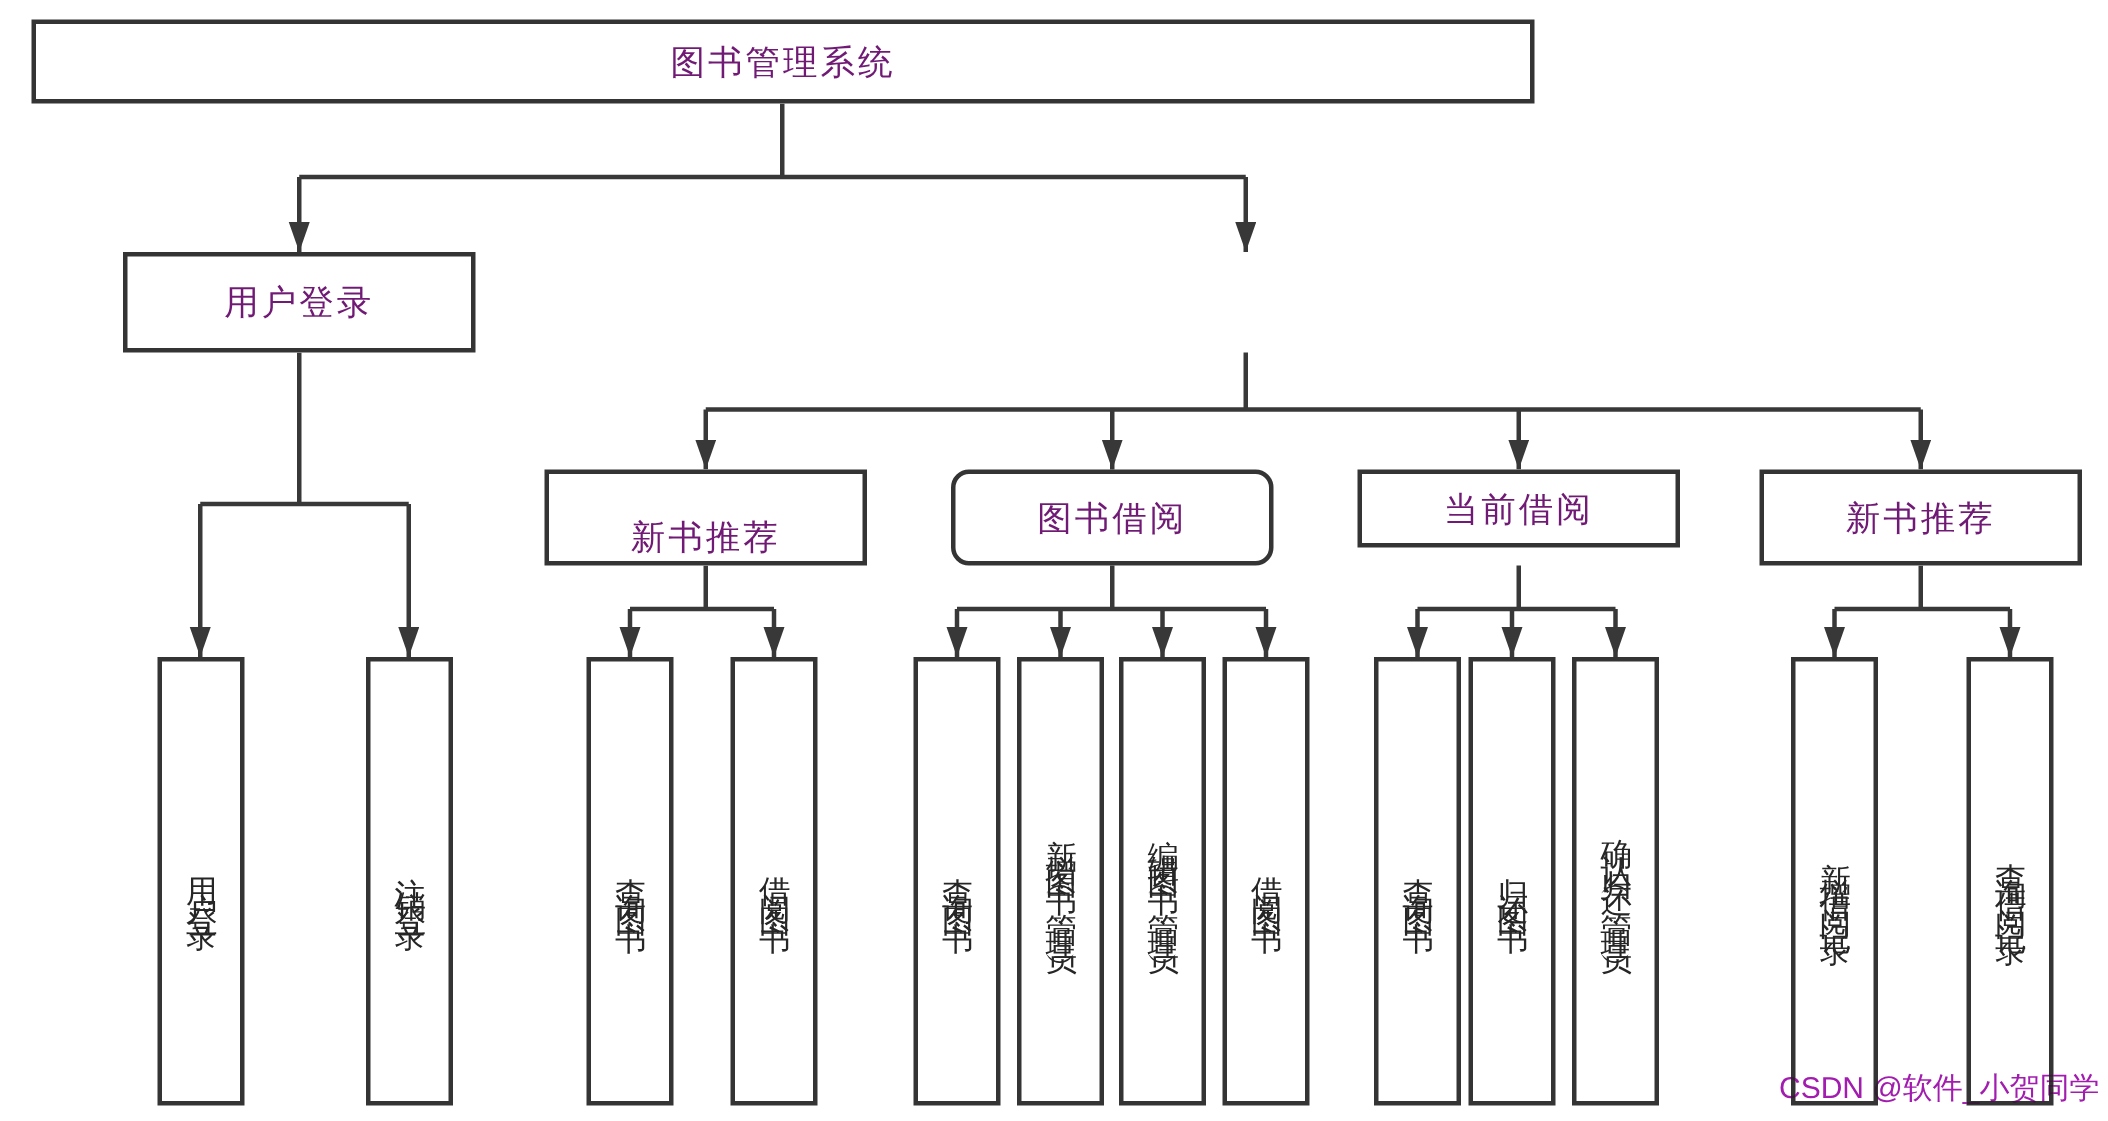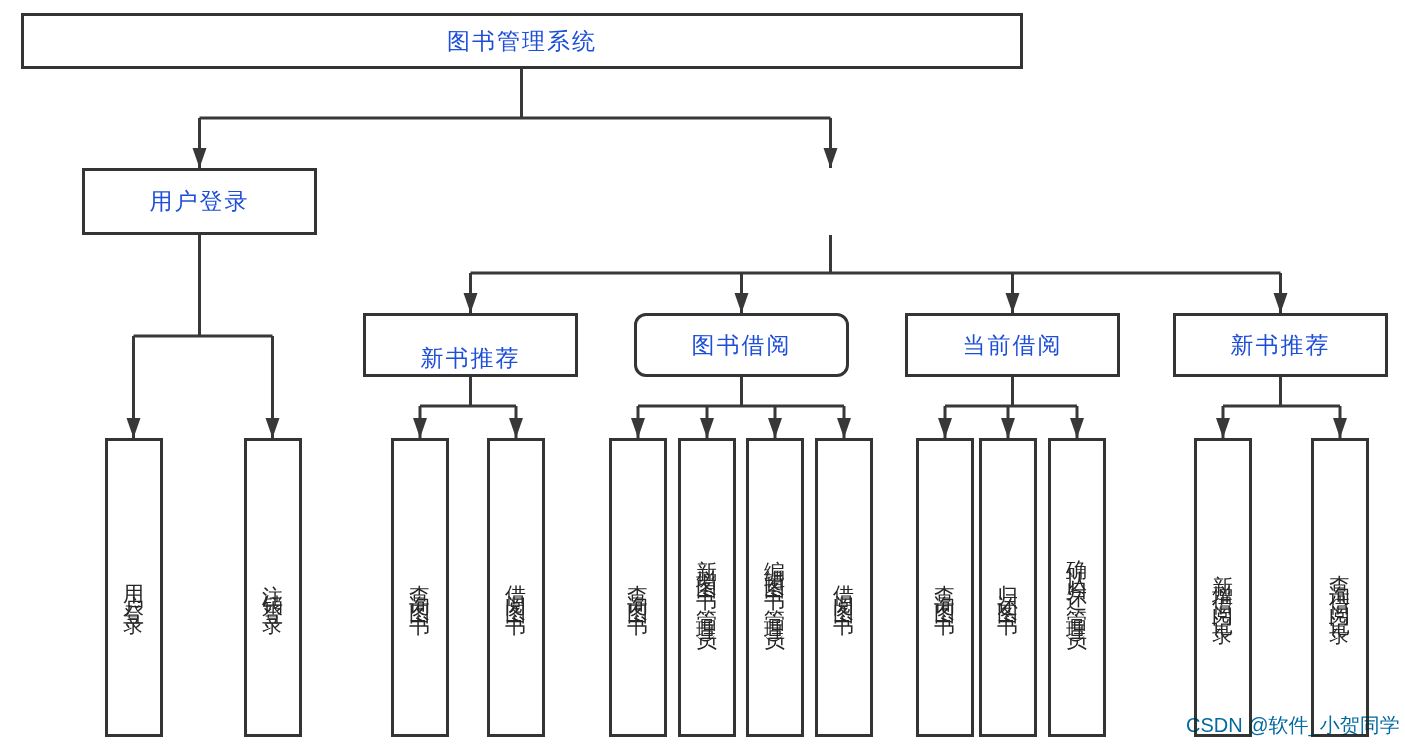--- a/index.html
+++ b/index.html
@@ -38,21 +38,21 @@
     border: 3px solid #343434;
     background: #ffffff;
     display: flex;
     align-items: center;
     justify-content: center;
     z-index: 2;
   }
   .hbox > span {
     font-size: 23px;
     letter-spacing: 2px;
-    color: #1d4ed8;
+    color: #701a75;
     white-space: nowrap;
     font-family: Liberation Mono, monospace;
   }
   .vbox {
     position: absolute;
     box-sizing: border-box;
     border: 3px solid #343434;
     background: #ffffff;
     display: flex;
     align-items: center;
@@ -70,21 +70,21 @@
     letter-spacing: 10px;
     color: #262626;
     white-space: nowrap;
   }
   
   #root-box   { left: 21px;  top: 13px;  width: 1002px; height: 56px; }
   #n-user-login { left: 82px;  top: 168px; width: 235px; height: 67px; }
   #n-book-mgmt  { left: 713px; top: 168px; width: 235px; height: 67px; }
   #n-new-rec    { left: 363px;  top: 313px; width: 215px; height: 64px; align-items: flex-end; }
   #n-book-borrow{ left: 634px;  top: 313px; width: 215px; height: 64px; border-radius: 12px; }
-  #n-cur-borrow { left: 905px;  top: 313px; width: 215px; height: 64px; }
+  #n-cur-borrow { left: 905px;  top: 313px; width: 215px; height: 52px; }
   #n-borrow-rec { left: 1173px; top: 313px; width: 215px; height: 64px; }
   
   #v-user-login   { left: 105px; }
   #v-logout       { left: 244px; }
   #v-query-1      { left: 391px; }
   #v-borrow-1     { left: 487px; }
   #v-query-2      { left: 609px; }
   #v-add-book     { left: 678px; }
   #v-edit-book    { left: 746px; }
   #v-borrow-2     { left: 815px; }
@@ -92,21 +92,21 @@
   #v-return-book  { left: 979px; }
   #v-confirm-ret  { left: 1048px; }
   #v-add-record   { left: 1194px; }
   #v-query-record { left: 1311px; }
   #watermark {
     position: absolute;
     left: 1186px;
     top: 712px;
     z-index: 5;
     font-size: 20px;
-    color: #0369a1;
+    color: #a21caf;
     white-space: nowrap;
     mix-blend-mode: darken;
   }
 </style>
 </head>
 <body>
 
 <div id="stage">
 
   <svg id="connectors" viewBox="0 0 1405 747" xmlns="http://www.w3.org/2000/svg">

